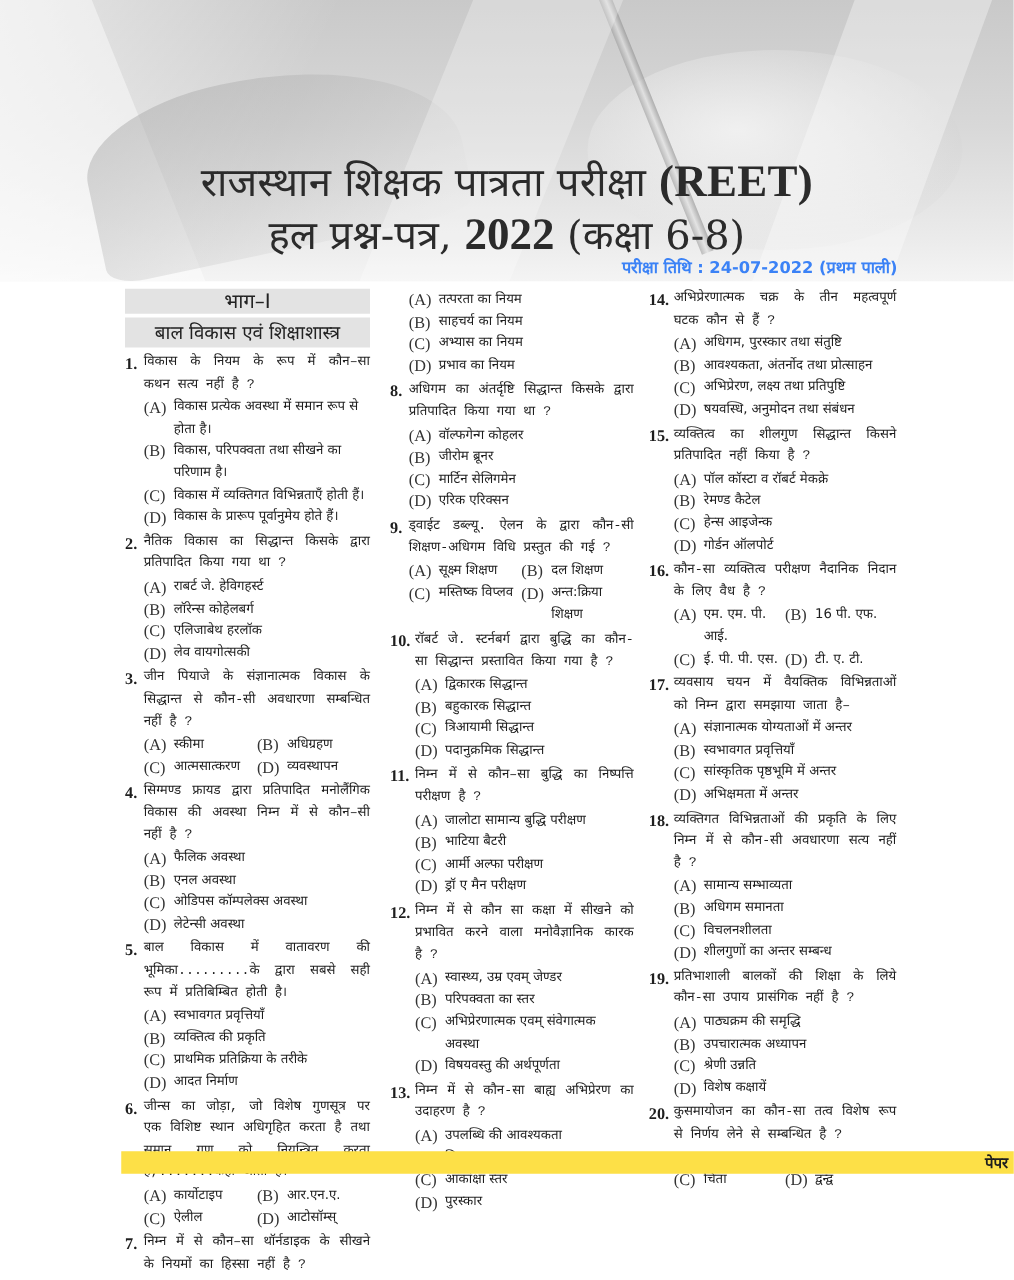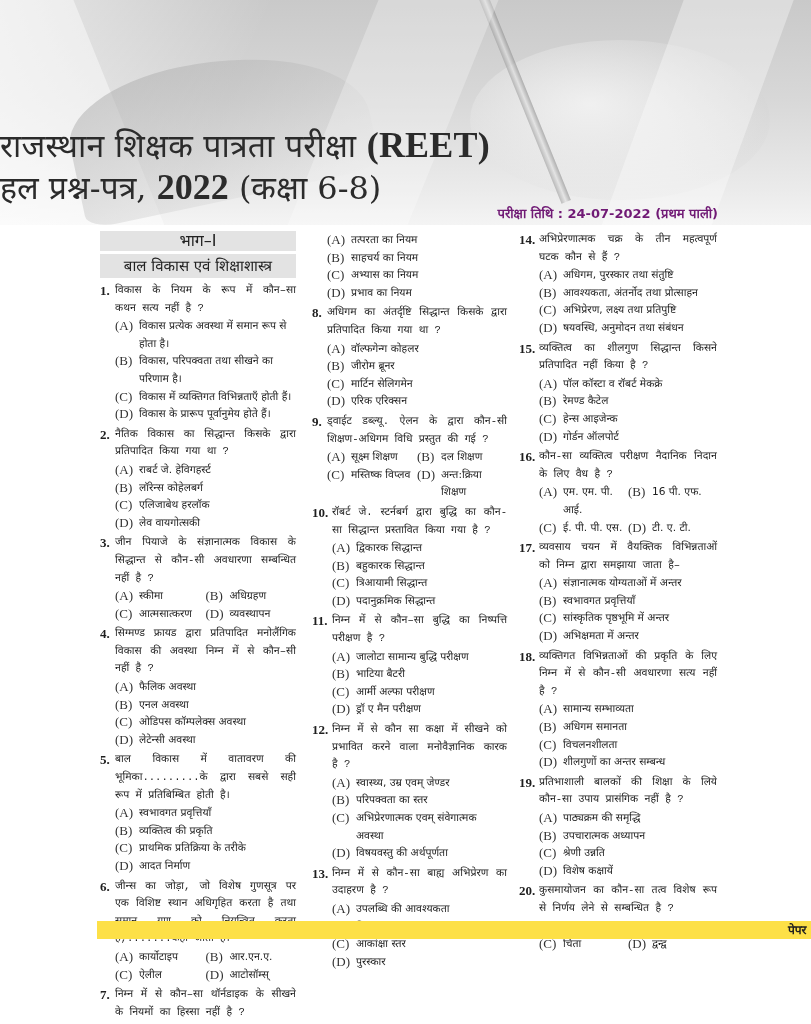--- a/index.html
+++ b/index.html
@@ -17,28 +17,28 @@
   .hero .shape { position:absolute; background:rgba(255,255,255,0.35); }
   .hero .s1 { left:-40px; top:-20px; width:170px; height:320px; transform:skewX(22deg); background:rgba(255,255,255,0.45);}
   .hero .s2 { left:330px; top:-40px; width:120px; height:320px; transform:skewX(-22deg); background:rgba(255,255,255,0.28);}
   .hero .s3 { left:640px; top:-40px; width:110px; height:320px; transform:skewX(-20deg); background:rgba(255,255,255,0.35);}
   .hero .book { position:absolute; left:70px; top:60px; width:300px; height:140px; border-radius:40% 60% 10% 10%;
     background:linear-gradient(160deg, rgba(170,170,170,0.55), rgba(230,230,230,0.2)); transform:rotate(-12deg);}
   .hero .hand { position:absolute; left:470px; top:40px; width:300px; height:160px; border-radius:50%;
     background:radial-gradient(ellipse at 40% 40%, rgba(250,250,250,0.7), rgba(200,200,200,0.1) 70%);}
   .hero .pen { position:absolute; left:520px; top:-10px; width:10px; height:220px; background:linear-gradient(90deg,#9a9a9a,#e0e0e0,#8a8a8a); transform:rotate(-22deg); opacity:0.6;}
   .title1, .title2 {
-    position:absolute; left:0; width:811px; color:#2b2b2b;
+    position:absolute; left:0; width:811px; text-align:center; color:#2b2b2b;
     font-family:"DejaVu Serif", serif; font-weight:normal;
   }
   .title1 { top:123px; font-size:32px; letter-spacing:0.2px; }
   .title2 { top:165px; font-size:32px; }
   .title1 b, .title2 b { font-family:"Liberation Serif", serif; font-weight:bold; font-size:36px; }
   .exam-date {
-    position:absolute; right:93px; top:204px; font-size:13px; font-weight:bold; color:#701a75;
+    position:absolute; right:93px; top:204px; font-size:13px; font-weight:bold; color:#3b82f6;
     font-family:"DejaVu Sans", sans-serif;
   }
   .col { position:absolute; top:231px; font-size:11.3px; line-height:17.6px; }
   .col1 { left:100px; width:196px; }
   .col2 { left:312px; width:195px; }
   .col3 { left:519px; width:198px; }
   .band {
     background:#e3e3e3; text-align:center; color:#222;
     font-family:"DejaVu Sans", sans-serif;
   }

